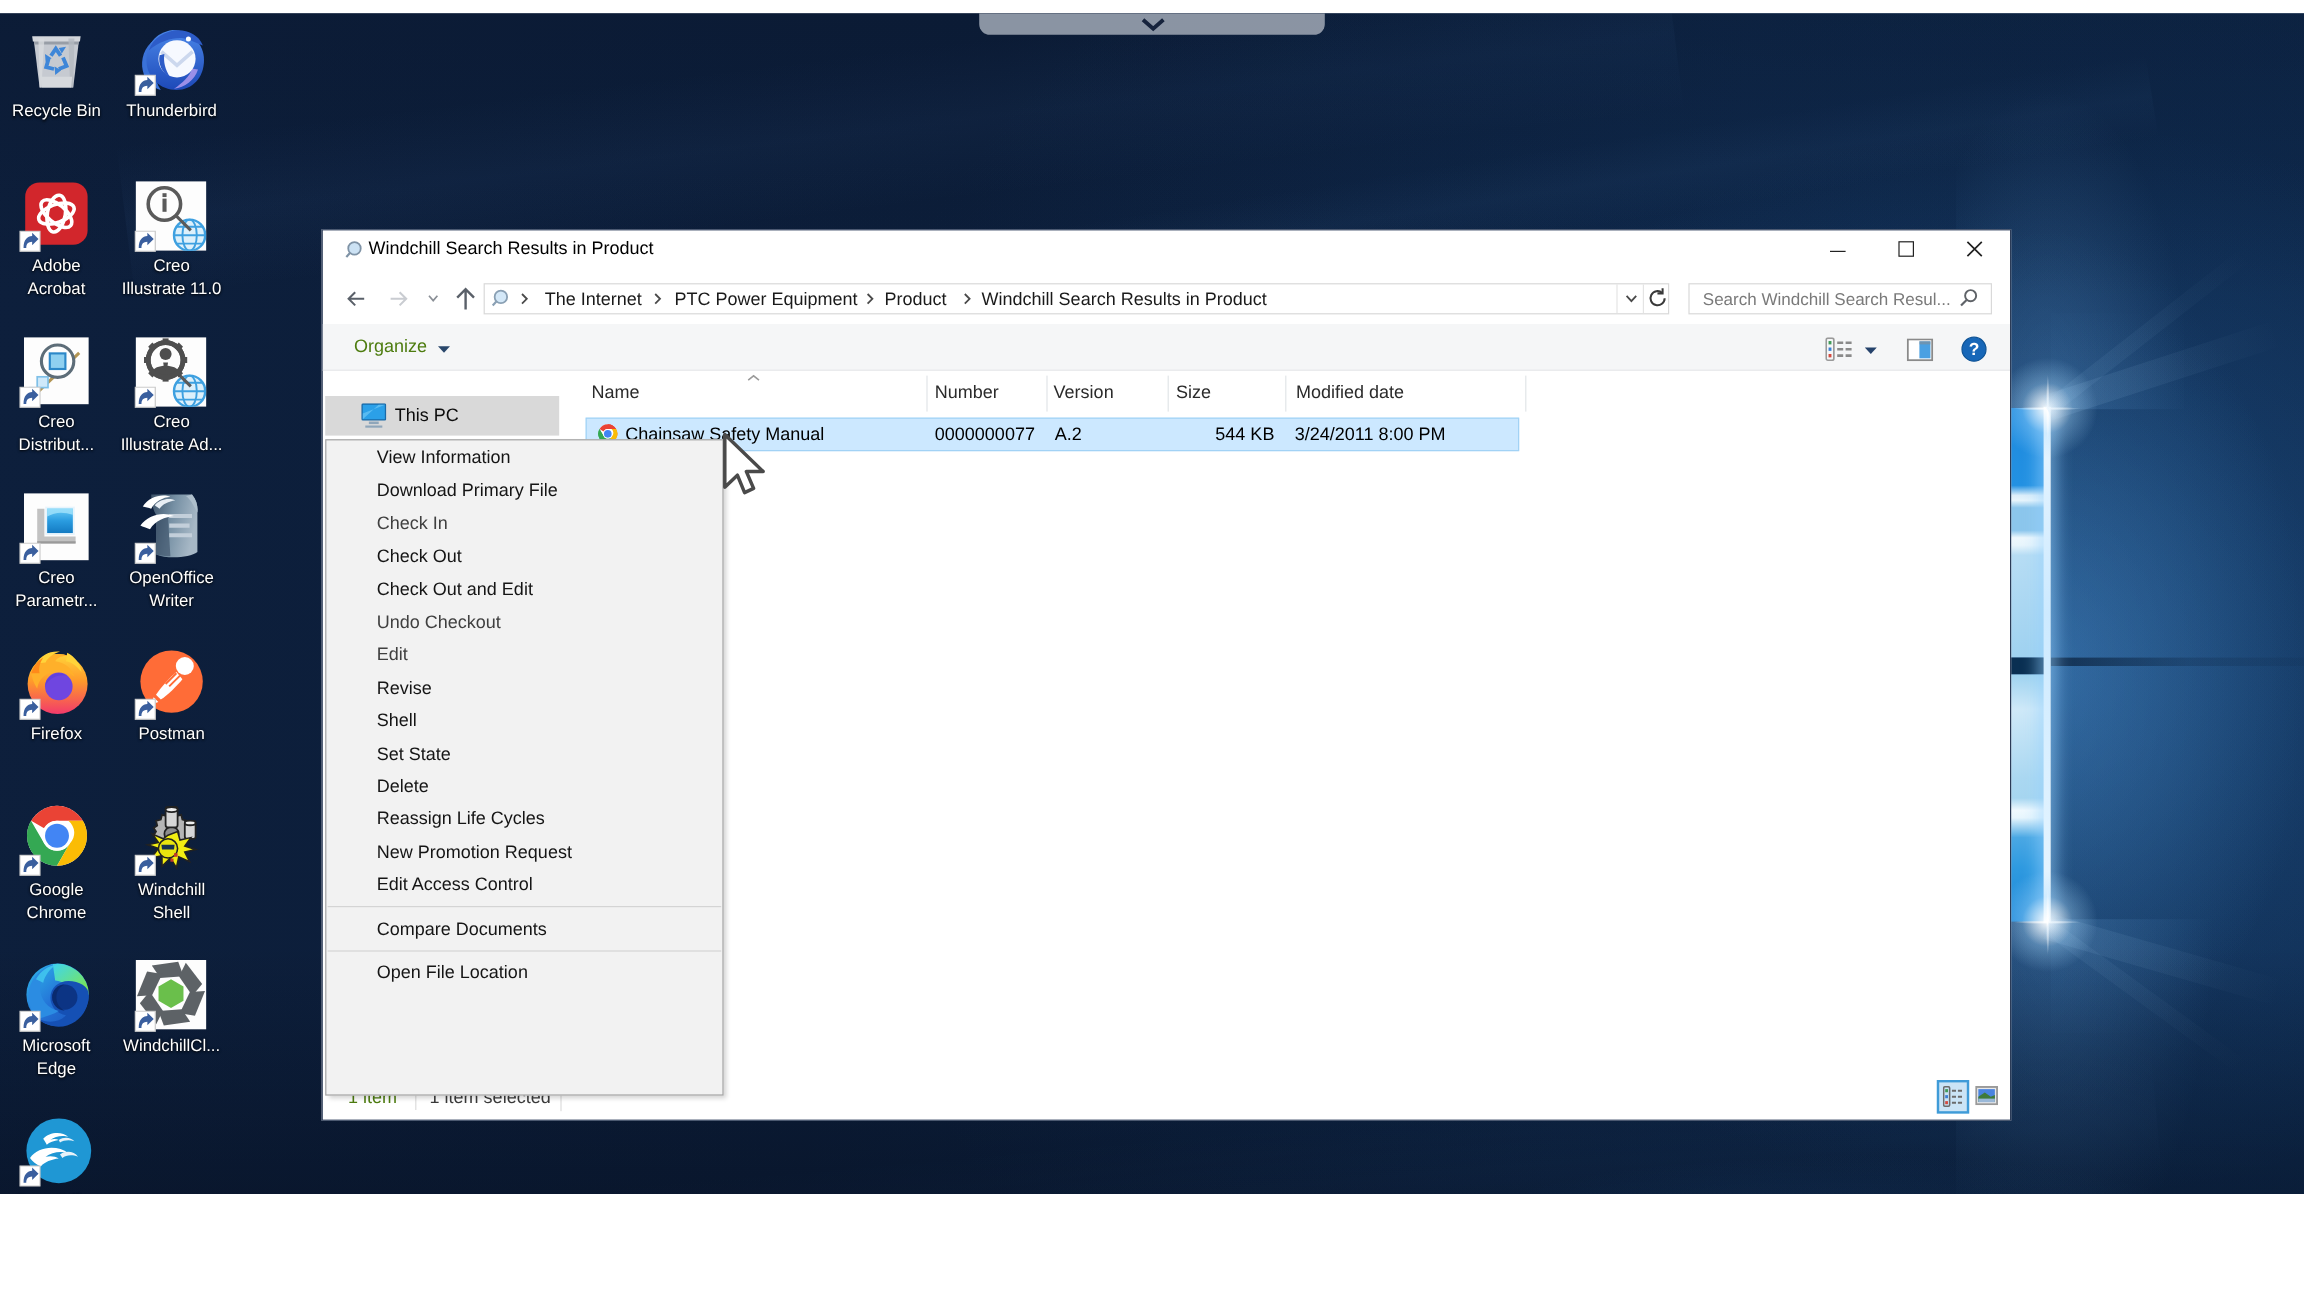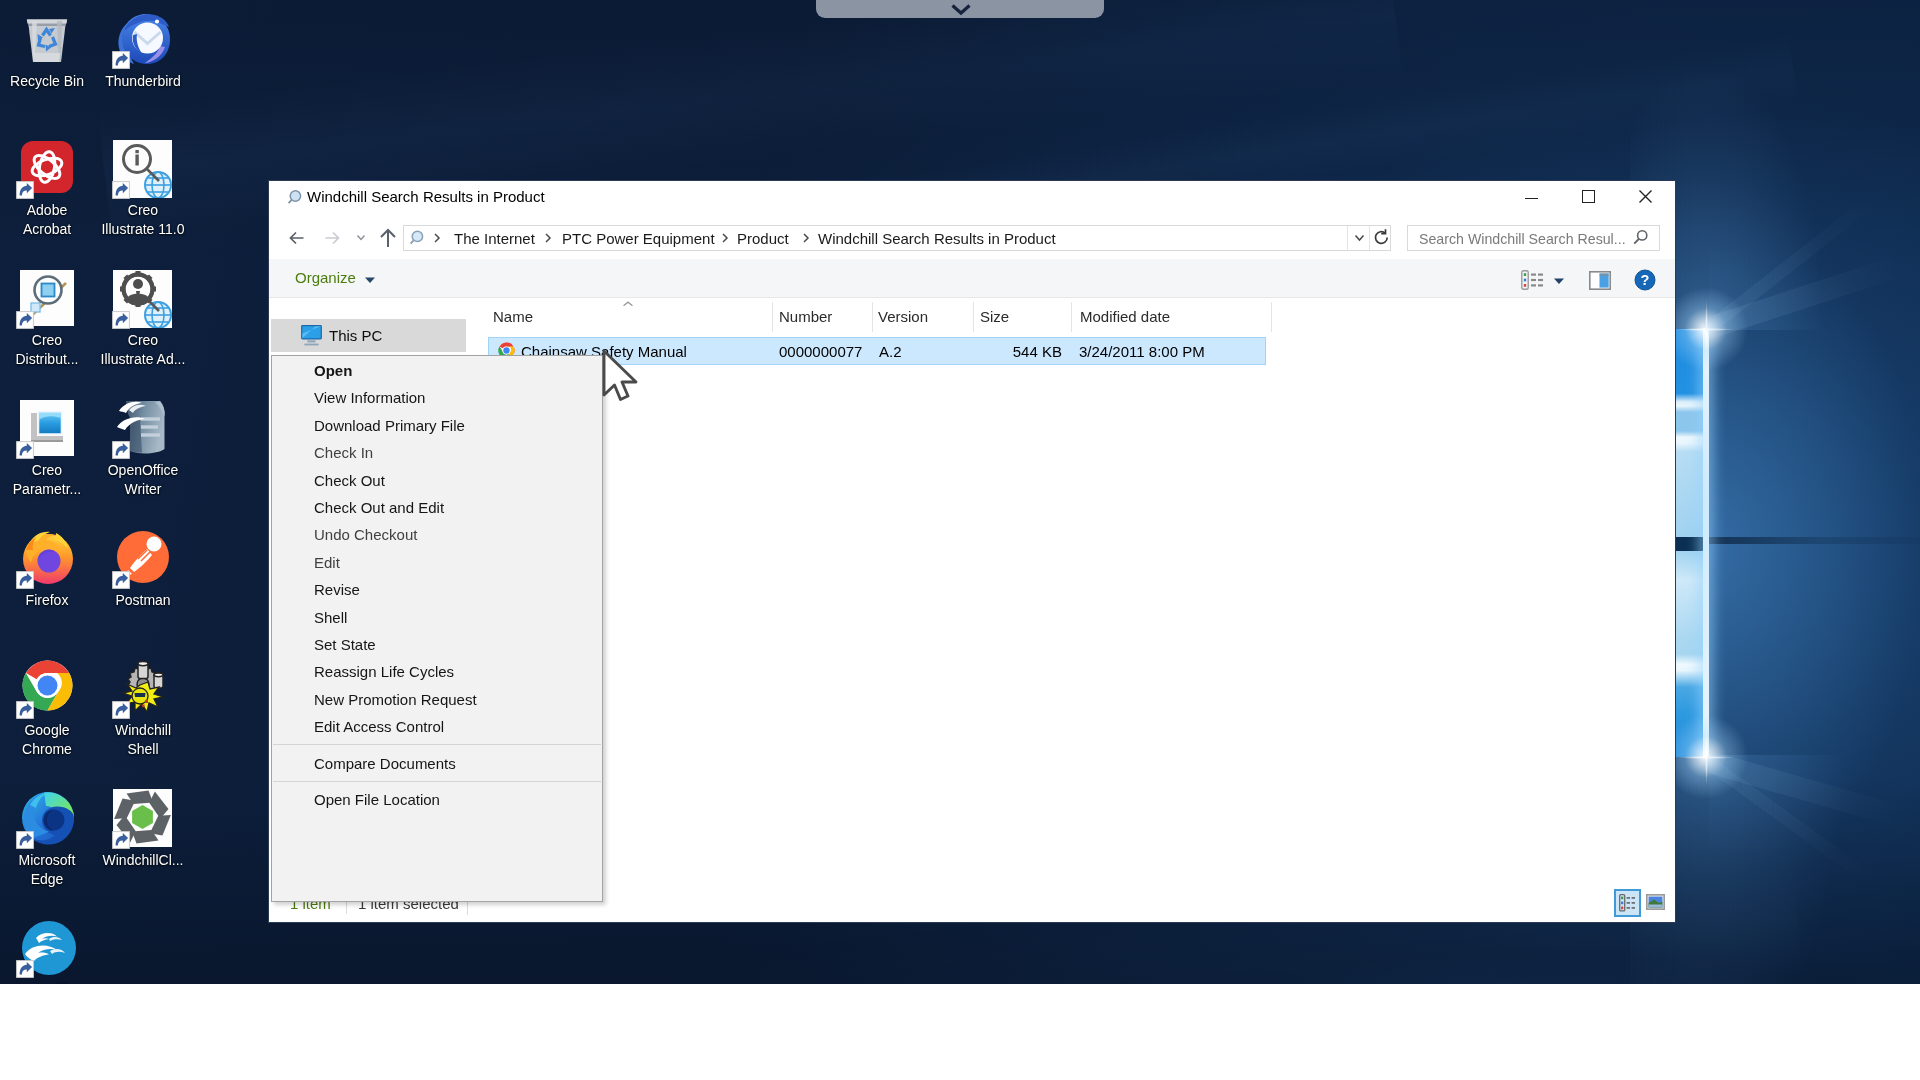--- a/index.html
+++ b/index.html
@@ -1,18 +1,18 @@
 <!DOCTYPE html>
 <html><head>
 <meta charset="utf-8">
 <style>
   html,body{margin:0;padding:0;width:1920px;height:1080px;overflow:hidden;
     font-family:"Liberation Sans", sans-serif;}
   .abs{position:absolute;}
-  #desktop{position:absolute;left:0;top:0;width:1920px;height:984px;
+  #desktop{position:absolute;left:0;top:11px;width:1920px;height:984px;
     background:
       radial-gradient(820px 640px at 1705px 540px, rgba(48,118,186,0.34), rgba(48,118,186,0.0) 70%),
       radial-gradient(1400px 1100px at 1705px 540px, rgba(30,80,140,0.22), rgba(30,80,140,0.0) 75%),
       linear-gradient(100deg, #0d1f3c 0%, #0c1e3a 40%, #0d2444 70%, #0c2546 100%);
     overflow:hidden;}
   .streak{position:absolute;opacity:0.5;}
   
   .dlabel{position:absolute;width:130px;text-align:center;color:#fff;
     font-size:14px;line-height:18.6px;
     text-shadow:0 1px 2px rgba(0,0,0,0.85), 0 0 2px rgba(0,0,0,0.6);}
@@ -522,31 +522,31 @@
     </svg>
     <svg class="abs" style="left:1377px;top:713px;" width="19" height="16" viewBox="0 0 19 16">
       <rect x="0.8" y="0.8" width="17.4" height="14.4" fill="#e8e8e8" stroke="#9a9a9a" stroke-width="1.6"></rect>
       <rect x="2.6" y="2.6" width="13.8" height="10.8" fill="#4a84e0"></rect>
       <path d="M2.6,9 L8,5.5 L13,9 L16.4,7.5 L16.4,13.4 L2.6,13.4 Z" fill="#3f7a3a"></path>
       <rect x="2.6" y="10.5" width="13.8" height="2.9" fill="#9ab8d8"></rect>
     </svg>
   </div>
 
   <div id="cmenu">
-    <div class="mi" style="font-weight:bold;">Open</div>
     <div class="mi">View Information</div>
     <div class="mi">Download Primary File</div>
     <div class="mi dis">Check In</div>
     <div class="mi">Check Out</div>
     <div class="mi">Check Out and Edit</div>
     <div class="mi dis">Undo Checkout</div>
     <div class="mi dis">Edit</div>
     <div class="mi">Revise</div>
     <div class="mi">Shell</div>
     <div class="mi">Set State</div>
+    <div class="mi">Delete</div>
     <div class="mi">Reassign Life Cycles</div>
     <div class="mi">New Promotion Request</div>
     <div class="mi">Edit Access Control</div>
     <div class="msep"></div>
     <div class="mi">Compare Documents</div>
     <div class="msep"></div>
     <div class="mi">Open File Location</div>
   </div>
 
   <svg class="abs" style="left:601px;top:349px;" width="40" height="60" viewBox="0 0 40 60">

